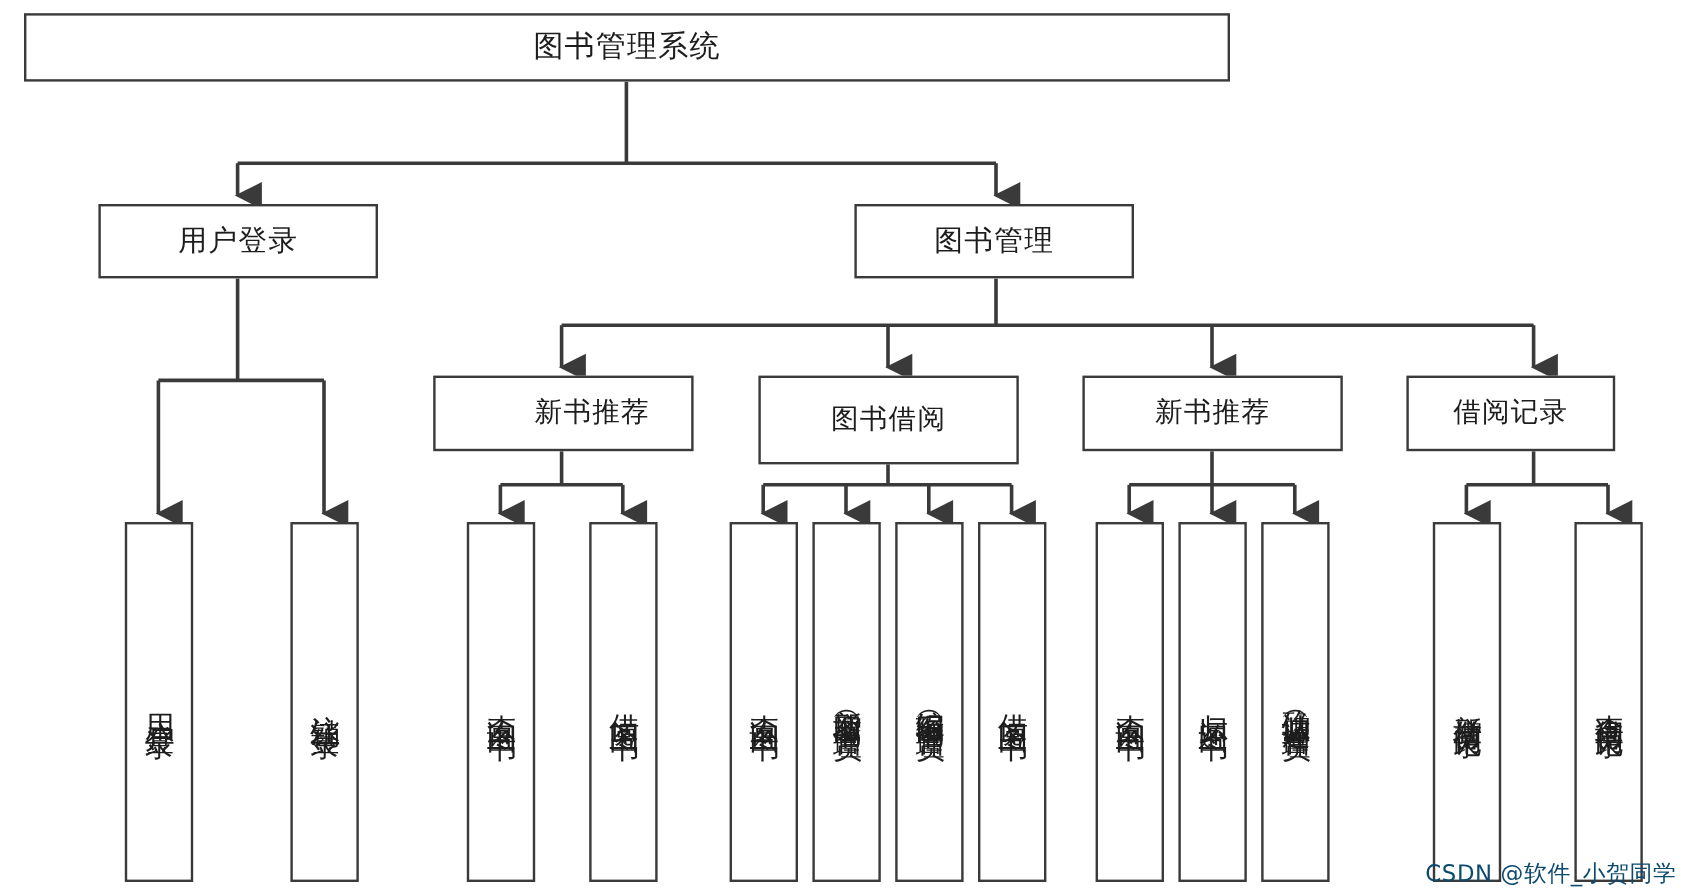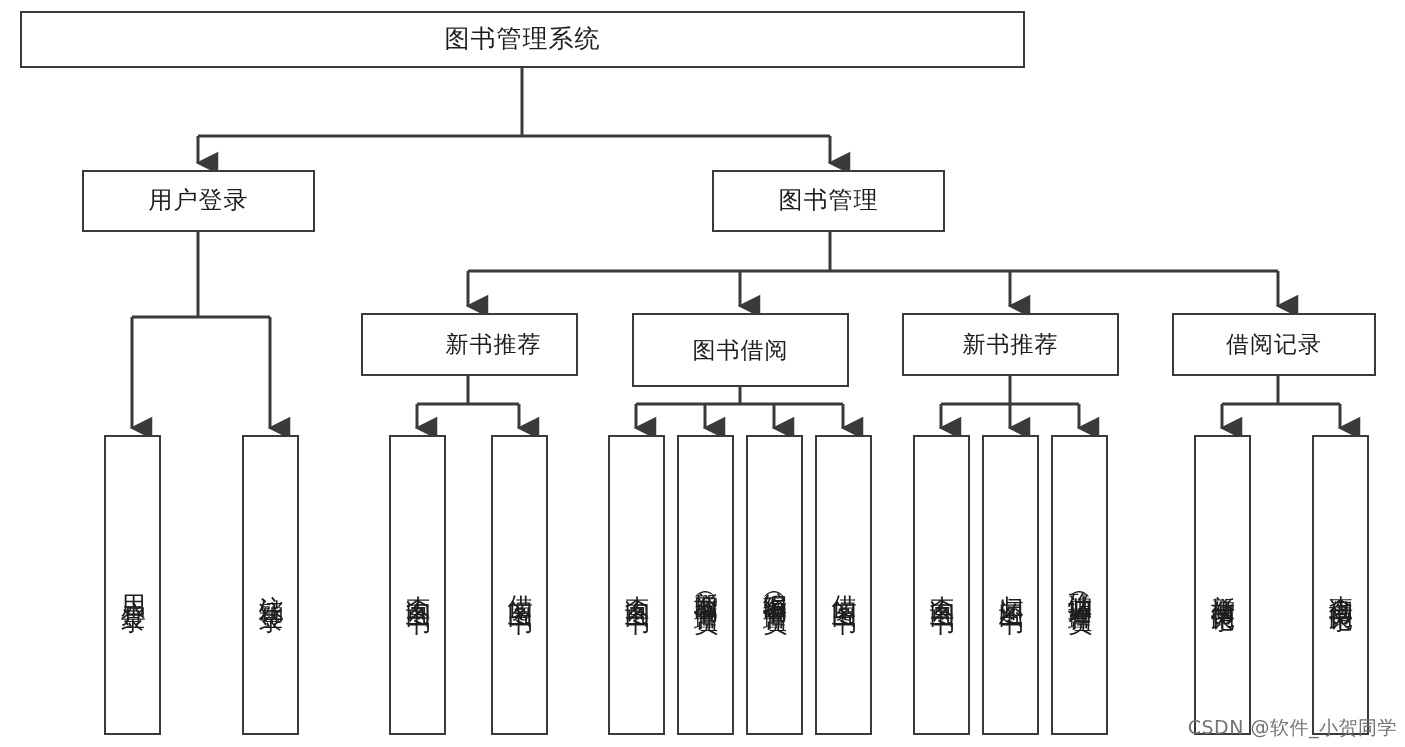--- a/index.html
+++ b/index.html
@@ -60,21 +60,21 @@
     white-space: nowrap;
   }
   .node.leaf.tall-text .node-label {
     font-size: 24px;
     letter-spacing: 3px;
   }
   #watermark {
     position: absolute;
     right: 8px;
     bottom: 6px;
-    color: #737373;
+    color: #0c4a6e;
     font-size: 19px;
     letter-spacing: 0.5px;
     z-index: 5;
     white-space: nowrap;
   }
 </style>
 </head>
 <body>
 
 <div id="diagram-root">
@@ -146,21 +146,21 @@
   </div>
 
   <div class="node level3" style="left:632px; top:313px; width:217px; height:74px;">
     <span class="node-label">图书借阅</span>
   </div>
 
   <div class="node level3" style="left:902px; top:313px; width:217px; height:63px;">
     <span class="node-label">新书推荐</span>
   </div>
 
-  <div class="node level3" style="left:1172px; top:313px; width:204px; height:63px;">
+  <div class="node level3" style="left:1172px; top:313px; width:174px; height:63px;">
     <span class="node-label">借阅记录</span>
   </div>
 
   <div class="node leaf" style="left:104px; top:435px; width:57px; height:300px;">
     <span class="node-label">用户登录</span>
   </div>
 
   <div class="node leaf" style="left:242px; top:435px; width:57px; height:300px;">
     <span class="node-label">注销登录</span>
   </div>

